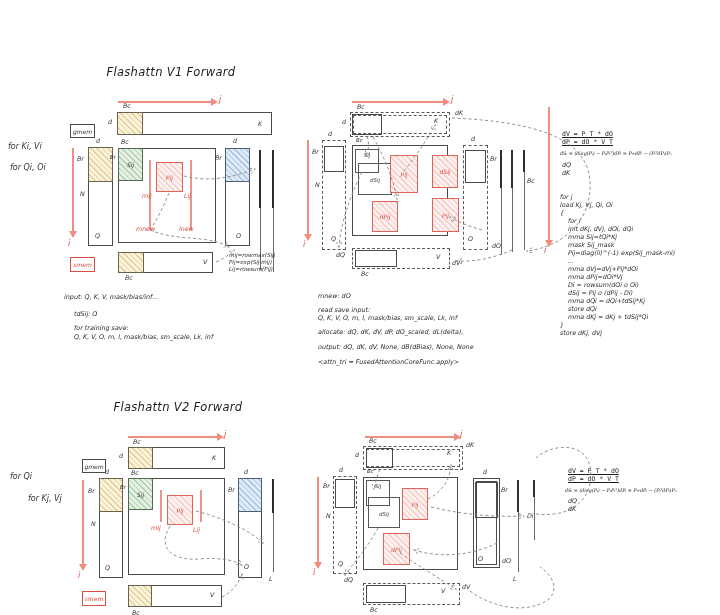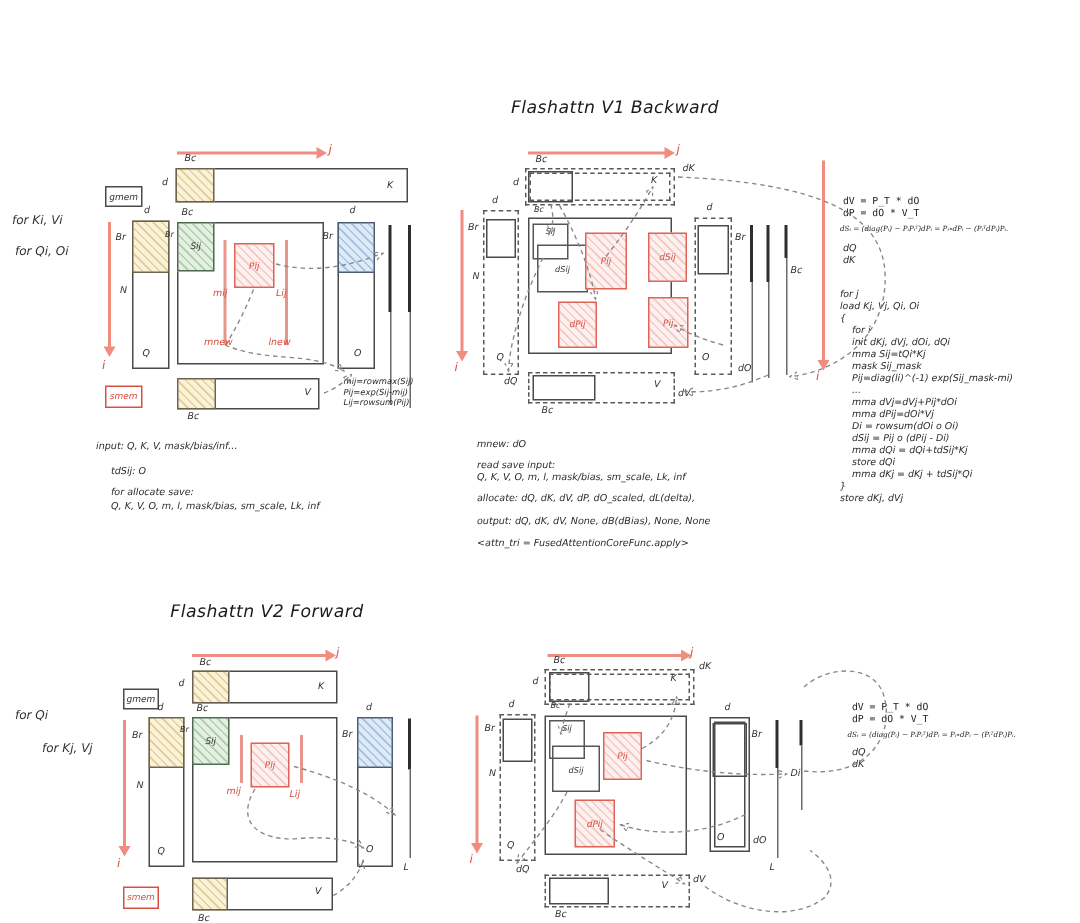--- a/index.html
+++ b/index.html
@@ -27,34 +27,35 @@
   .sl{position:absolute;width:1.6px;background:#e8968c;}
   .bar{position:absolute;background:#2e2e2e;}
   .bar2{position:absolute;background:#6a6a6a;}
   .mem{position:absolute;border:1px solid #4a4a4a;display:flex;align-items:center;justify-content:center;
        font-size:6px;font-style:italic;color:#333;background:#fff;box-sizing:border-box;}
   .mem.red{border-color:#d94f42;color:#d94f42;}
   .arrR{position:absolute;height:1.6px;background:#f08c80;}
   .arrR::after{content:"";position:absolute;right:-6px;top:-2.7px;border-left:7px solid #f08c80;border-top:4px solid transparent;border-bottom:4px solid transparent;}
   .arrD{position:absolute;width:1.6px;background:#f08c80;}
   .arrD::after{content:"";position:absolute;bottom:-6px;left:-2.7px;border-top:7px solid #f08c80;border-left:4px solid transparent;border-right:4px solid transparent;}
-  .mono{position:absolute;font-family:"DejaVu Sans Mono",monospace;font-size:6.5px;color:#1d1d1d;white-space:pre;line-height:1;}
+  .mono{position:absolute;font-family:"DejaVu Sans Mono",monospace;font-size:6.5px;color:#1d1d1d;white-space:pre;line-height:1;text-decoration:underline;}
   .fx{position:absolute;font-family:"DejaVu Serif",serif;font-style:italic;font-size:4.8px;color:#222;white-space:nowrap;}
   .nl{position:absolute;font-size:6.4px;font-style:italic;color:#2c2c2c;white-space:pre;}
   .fml{position:absolute;font-size:5.6px;font-style:italic;color:#2c2c2c;line-height:7px;white-space:pre;}
   .codeln{font-size:6.3px;font-style:italic;color:#2c2c2c;white-space:pre;line-height:8px;}
   svg.flow{position:absolute;left:0;top:0;pointer-events:none;}
   svg.flow path{fill:none;stroke:#878787;stroke-width:.9;stroke-dasharray:3 2.5;}
 </style>
 </head>
 <body>
 
 <div id="canvas">
 
 
+  <div class="qt" style="left:96px;top:65px;width:150px">Flashattn V1 Forward</div>
   <div class="arrR" style="left:118px;top:101px;width:94px"></div>
   <span class="L LB" style="left:219px;top:96px">j</span>
   <div class="rc" style="left:117px;top:112px;width:155px;height:23px"></div>
   <div class="ty" style="left:117px;top:112px;width:26px;height:23px"></div>
   <span class="L" style="left:123px;top:103px">Bc</span>
   <span class="L" style="left:108px;top:119px">d</span>
   <span class="L" style="left:258px;top:121px">K</span>
   <div class="mem" style="left:70px;top:124px;width:25px;height:14px">gmem</div>
   <span class="L" style="left:8px;top:143px;font-size:8px">for Ki, Vi</span>
   <span class="L" style="left:10px;top:164px;font-size:8px">for Qi, Oi</span>
@@ -89,24 +90,23 @@
   <div class="rc" style="left:118px;top:252px;width:95px;height:21px"></div>
   <div class="ty" style="left:118px;top:252px;width:26px;height:21px"></div>
   <span class="L" style="left:203px;top:259px">V</span>
   <span class="L" style="left:125px;top:275px">Bc</span>
   <div class="mem red" style="left:70px;top:257px;width:25px;height:15px">smem</div>
   <div class="fml" style="left:229px;top:252px">mij=rowmax(Sij)</div>
   <div class="fml" style="left:229px;top:259px">Pij=exp(Sij-mij)</div>
   <div class="fml" style="left:229px;top:266px">Lij=rowsum(Pij)</div>
   <div class="nl" style="left:64px;top:293px">input: Q, K, V, mask/bias/inf...</div>
   <div class="nl" style="left:74px;top:310px">tdSij: O</div>
-  <div class="nl" style="left:74px;top:324px">for allocate save:</div>
+  <div class="nl" style="left:74px;top:324px">for training save:</div>
   <div class="nl" style="left:74px;top:333px">Q, K, V, O, m, l, mask/bias, sm_scale, Lk, inf</div>
 
-  <div class="qt" style="left:330px;top:64px;width:160px">Flashattn V1 Backward</div>
   <div class="arrR" style="left:352px;top:101px;width:92px"></div>
   <span class="L LB" style="left:451px;top:96px">j</span>
   <div class="rd" style="left:350px;top:112px;width:100px;height:25px"></div>
   <div class="rd" style="left:353px;top:115px;width:94px;height:19px"></div>
   <div class="rc" style="left:352px;top:114px;width:30px;height:21px;background:transparent"></div>
   <span class="L" style="left:357px;top:104px">Bc</span>
   <span class="L" style="left:342px;top:119px">d</span>
   <span class="L" style="left:434px;top:118px">K</span>
   <span class="L" style="left:455px;top:110px">dK</span>
   <div class="arrD" style="left:307px;top:140px;height:95px"></div>

